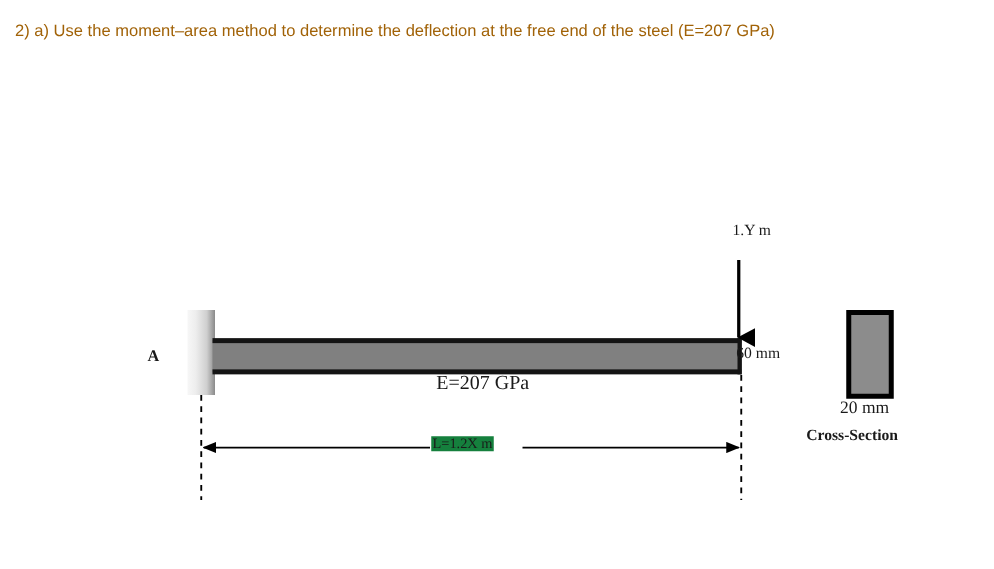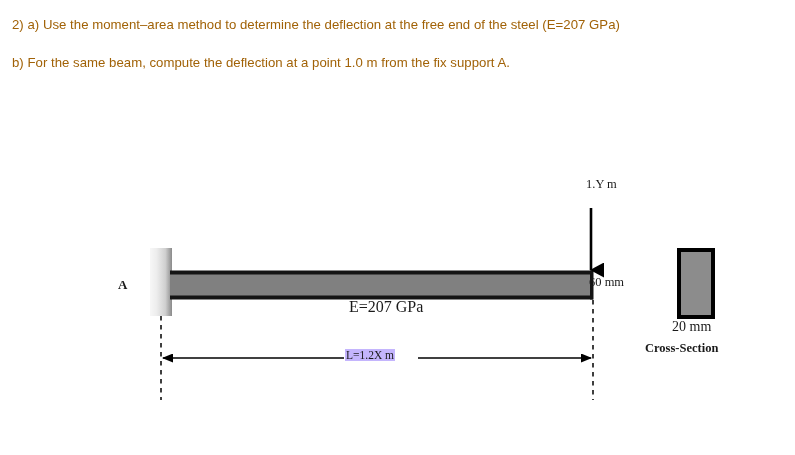--- a/index.html
+++ b/index.html
@@ -62,21 +62,21 @@
   }
   #label-E {
     left: 349px;
     top: 148px;
     font-size: 16px;
   }
   #label-L {
     left: 345px;
     top: 199px;
     font-size: 11.5px;
-    background: #c4b5fd;
+    background: #15803d;
     padding: 0 1px;
   }
   #label-load {
     left: 586px;
     top: 27px;
     font-size: 12.5px;
   }
   #label-60mm {
     left: 589px;
     top: 125px;
@@ -92,21 +92,20 @@
     top: 191px;
     font-size: 12.5px;
     font-weight: bold;
   }
 </style>
 </head>
 <body>
 
 <div id="question-block">
   <div class="q-line">2) a) Use the moment–area method to determine the deflection at the free end of the steel (E=207 GPa)</div>
-  <div class="q-line">b) For the same beam, compute the deflection at a point 1.0 m from the fix support A.</div>
 </div>
 
 <div id="figure">
 
   <svg id="figure-svg" width="795" height="305" viewBox="0 0 795 305">
     <defs>
       <linearGradient id="wallGrad" x1="0" y1="0" x2="1" y2="0">
         <stop offset="0%" stop-color="#f7f7f7"></stop>
         <stop offset="30%" stop-color="#ededed"></stop>
         <stop offset="70%" stop-color="#cfcfcf"></stop>

